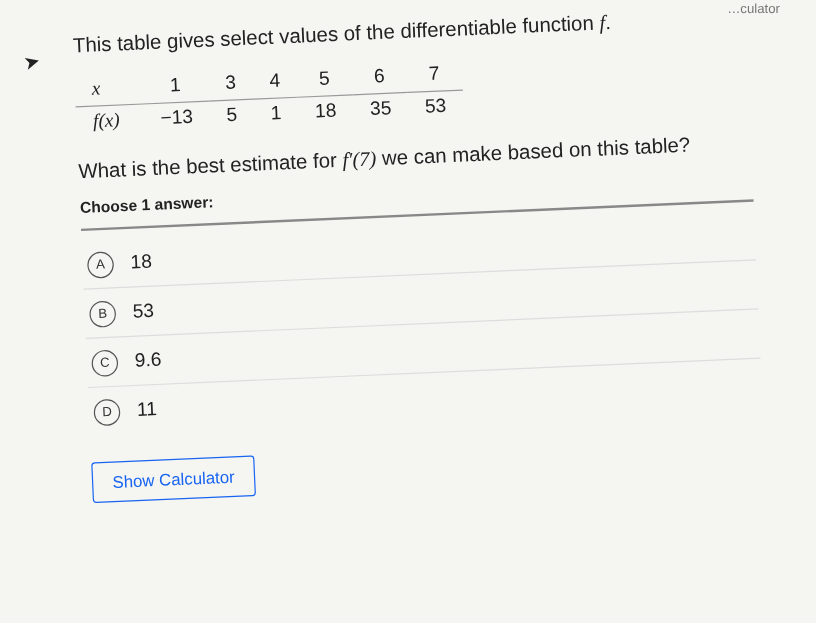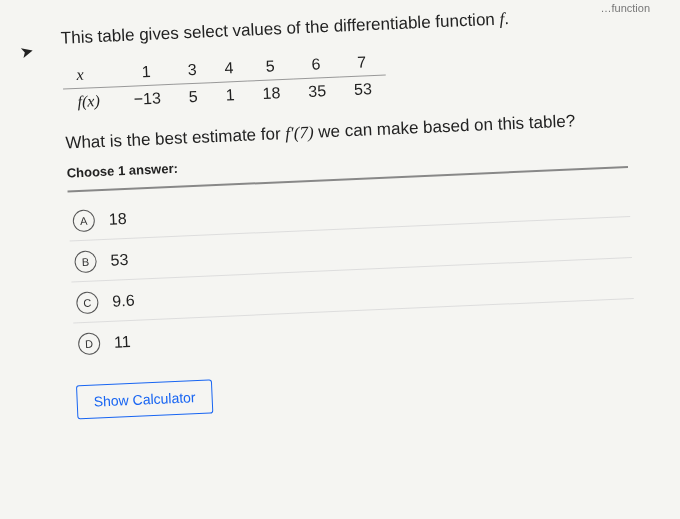--- a/index.html
+++ b/index.html
@@ -120,21 +120,21 @@
       font-size: 14px;
       border-radius: 3px;
       cursor: pointer;
       font-family: inherit;
     }
   </style>
 </head>
 <body>
 
 <div class="cursor">➤</div>
-<div class="header-fragment">…function</div>
+<div class="header-fragment">…culator</div>
 
 <div class="content">
 
   <p class="intro">
     <span>This table gives select values of the differentiable function </span><span class="func-f">f</span><span>.</span>
   </p>
 
   <table>
     <tbody>
         <tr>

